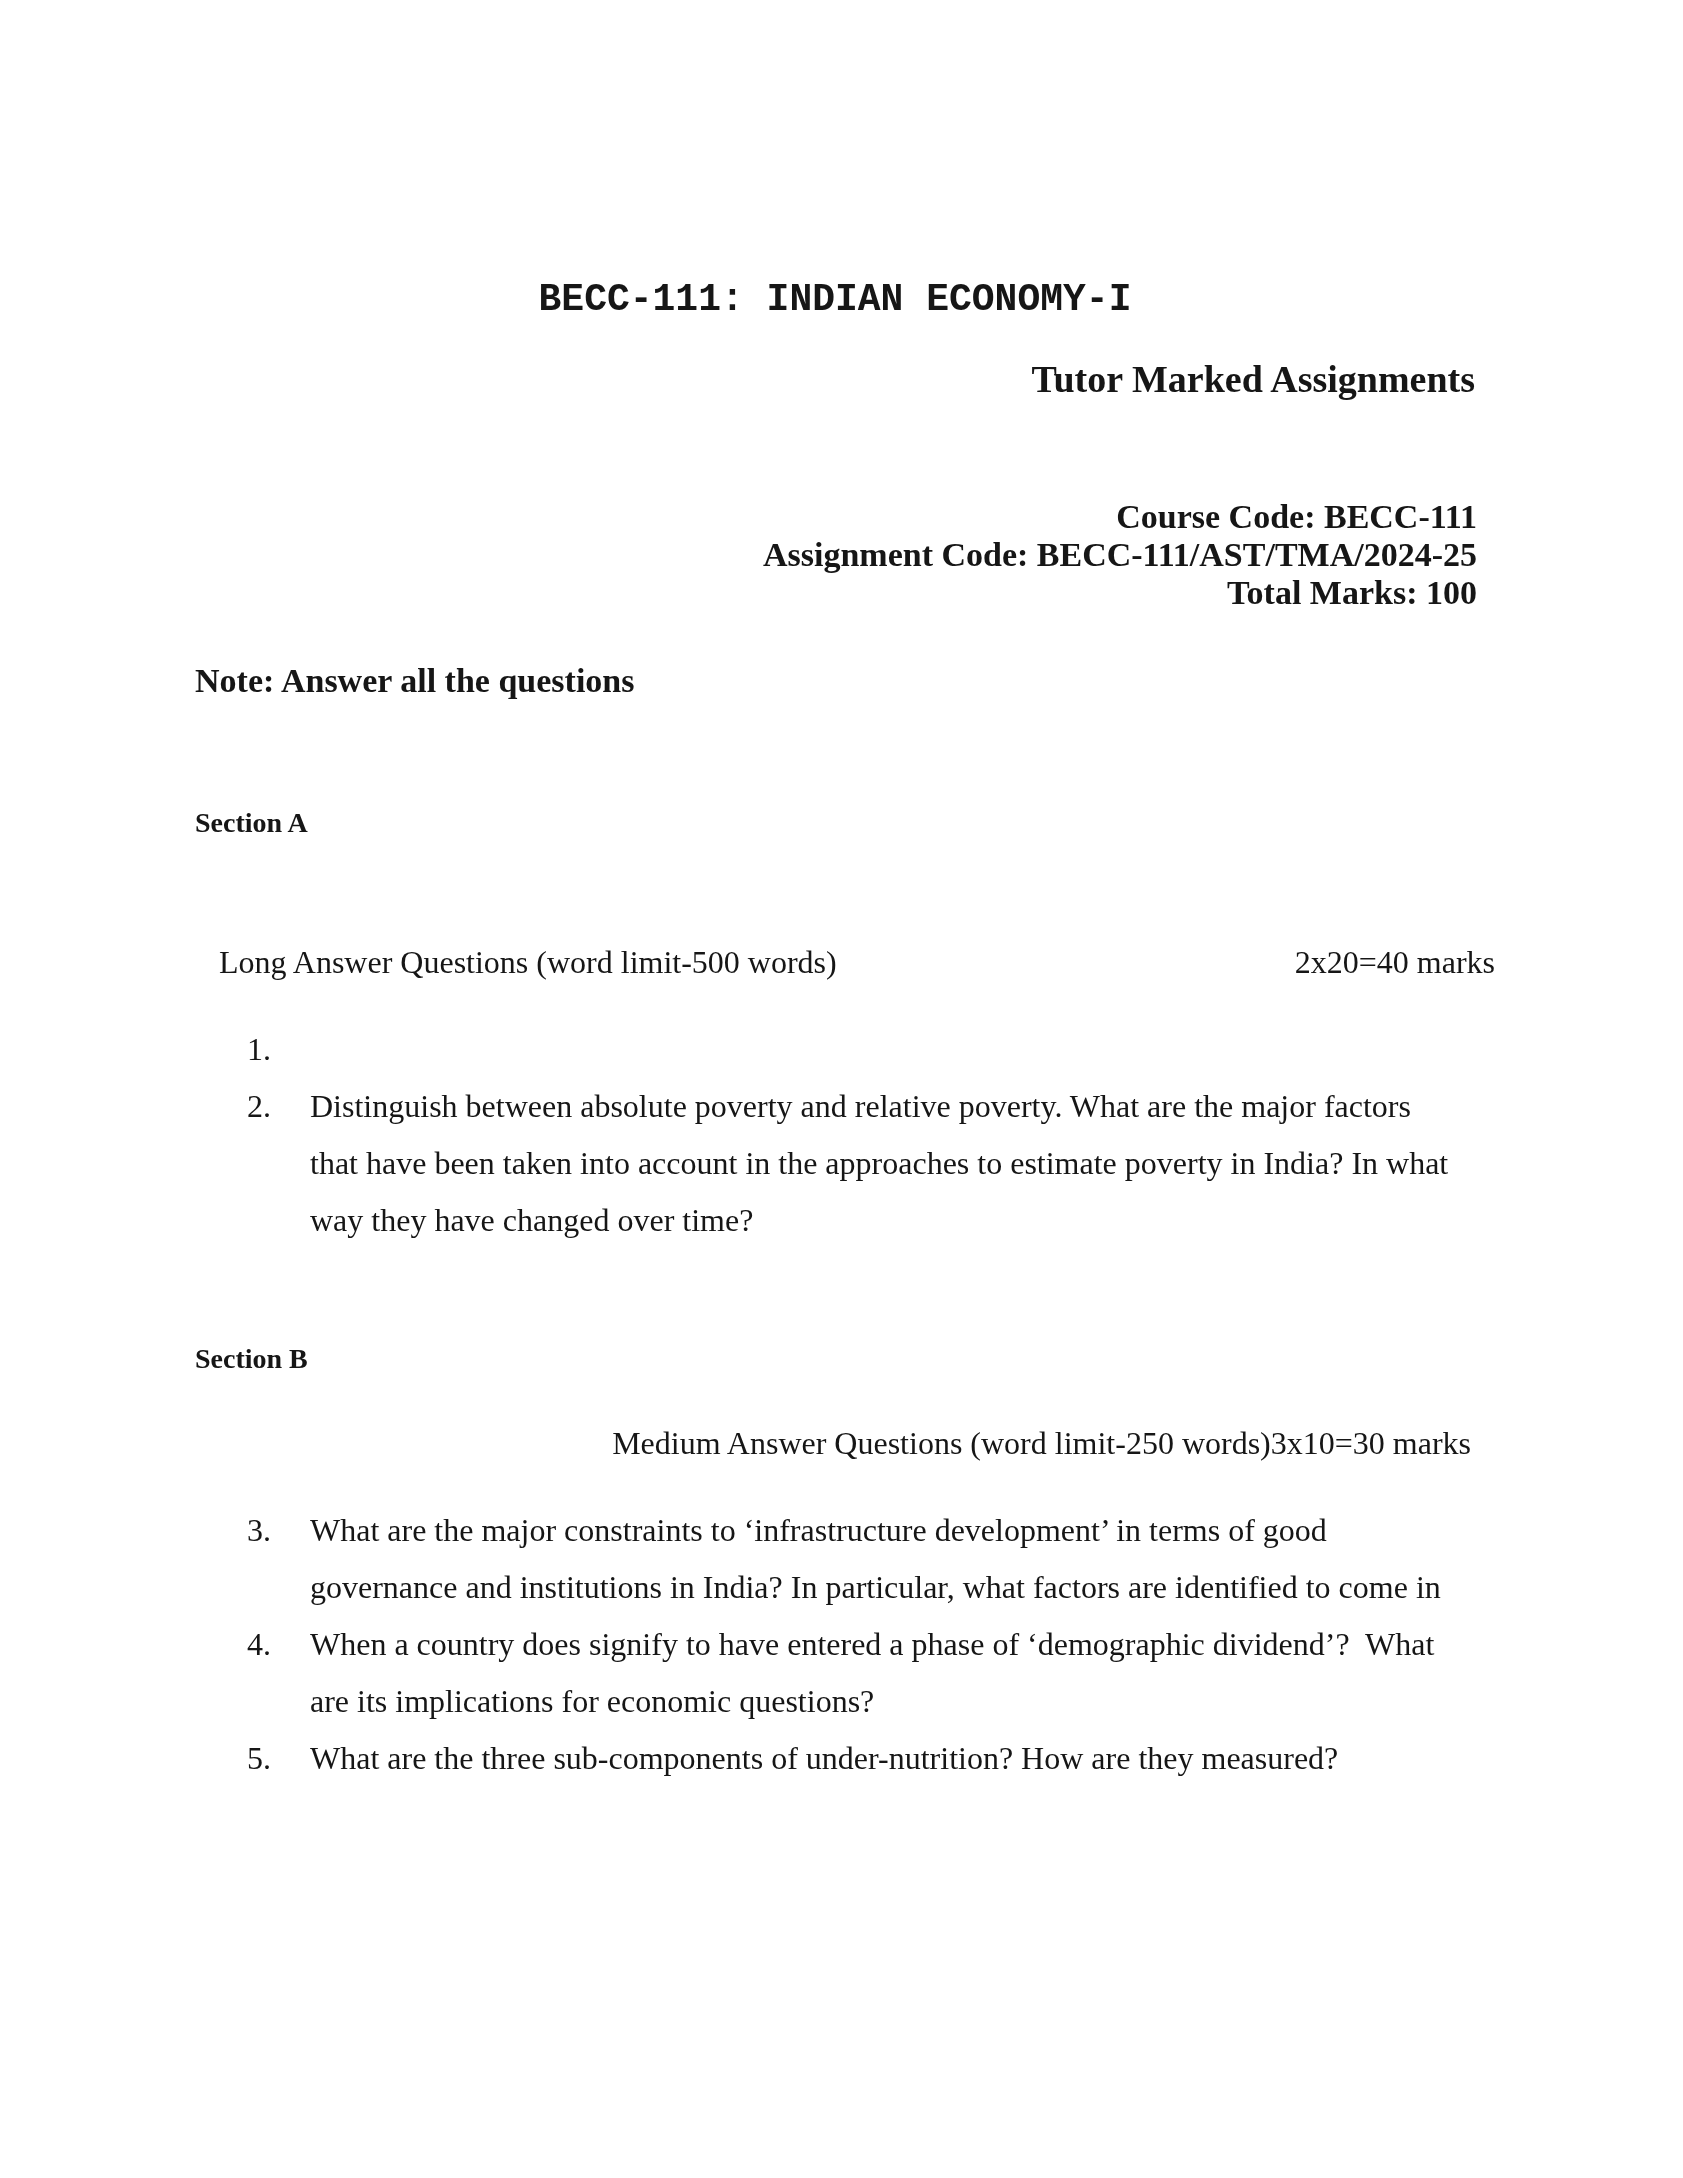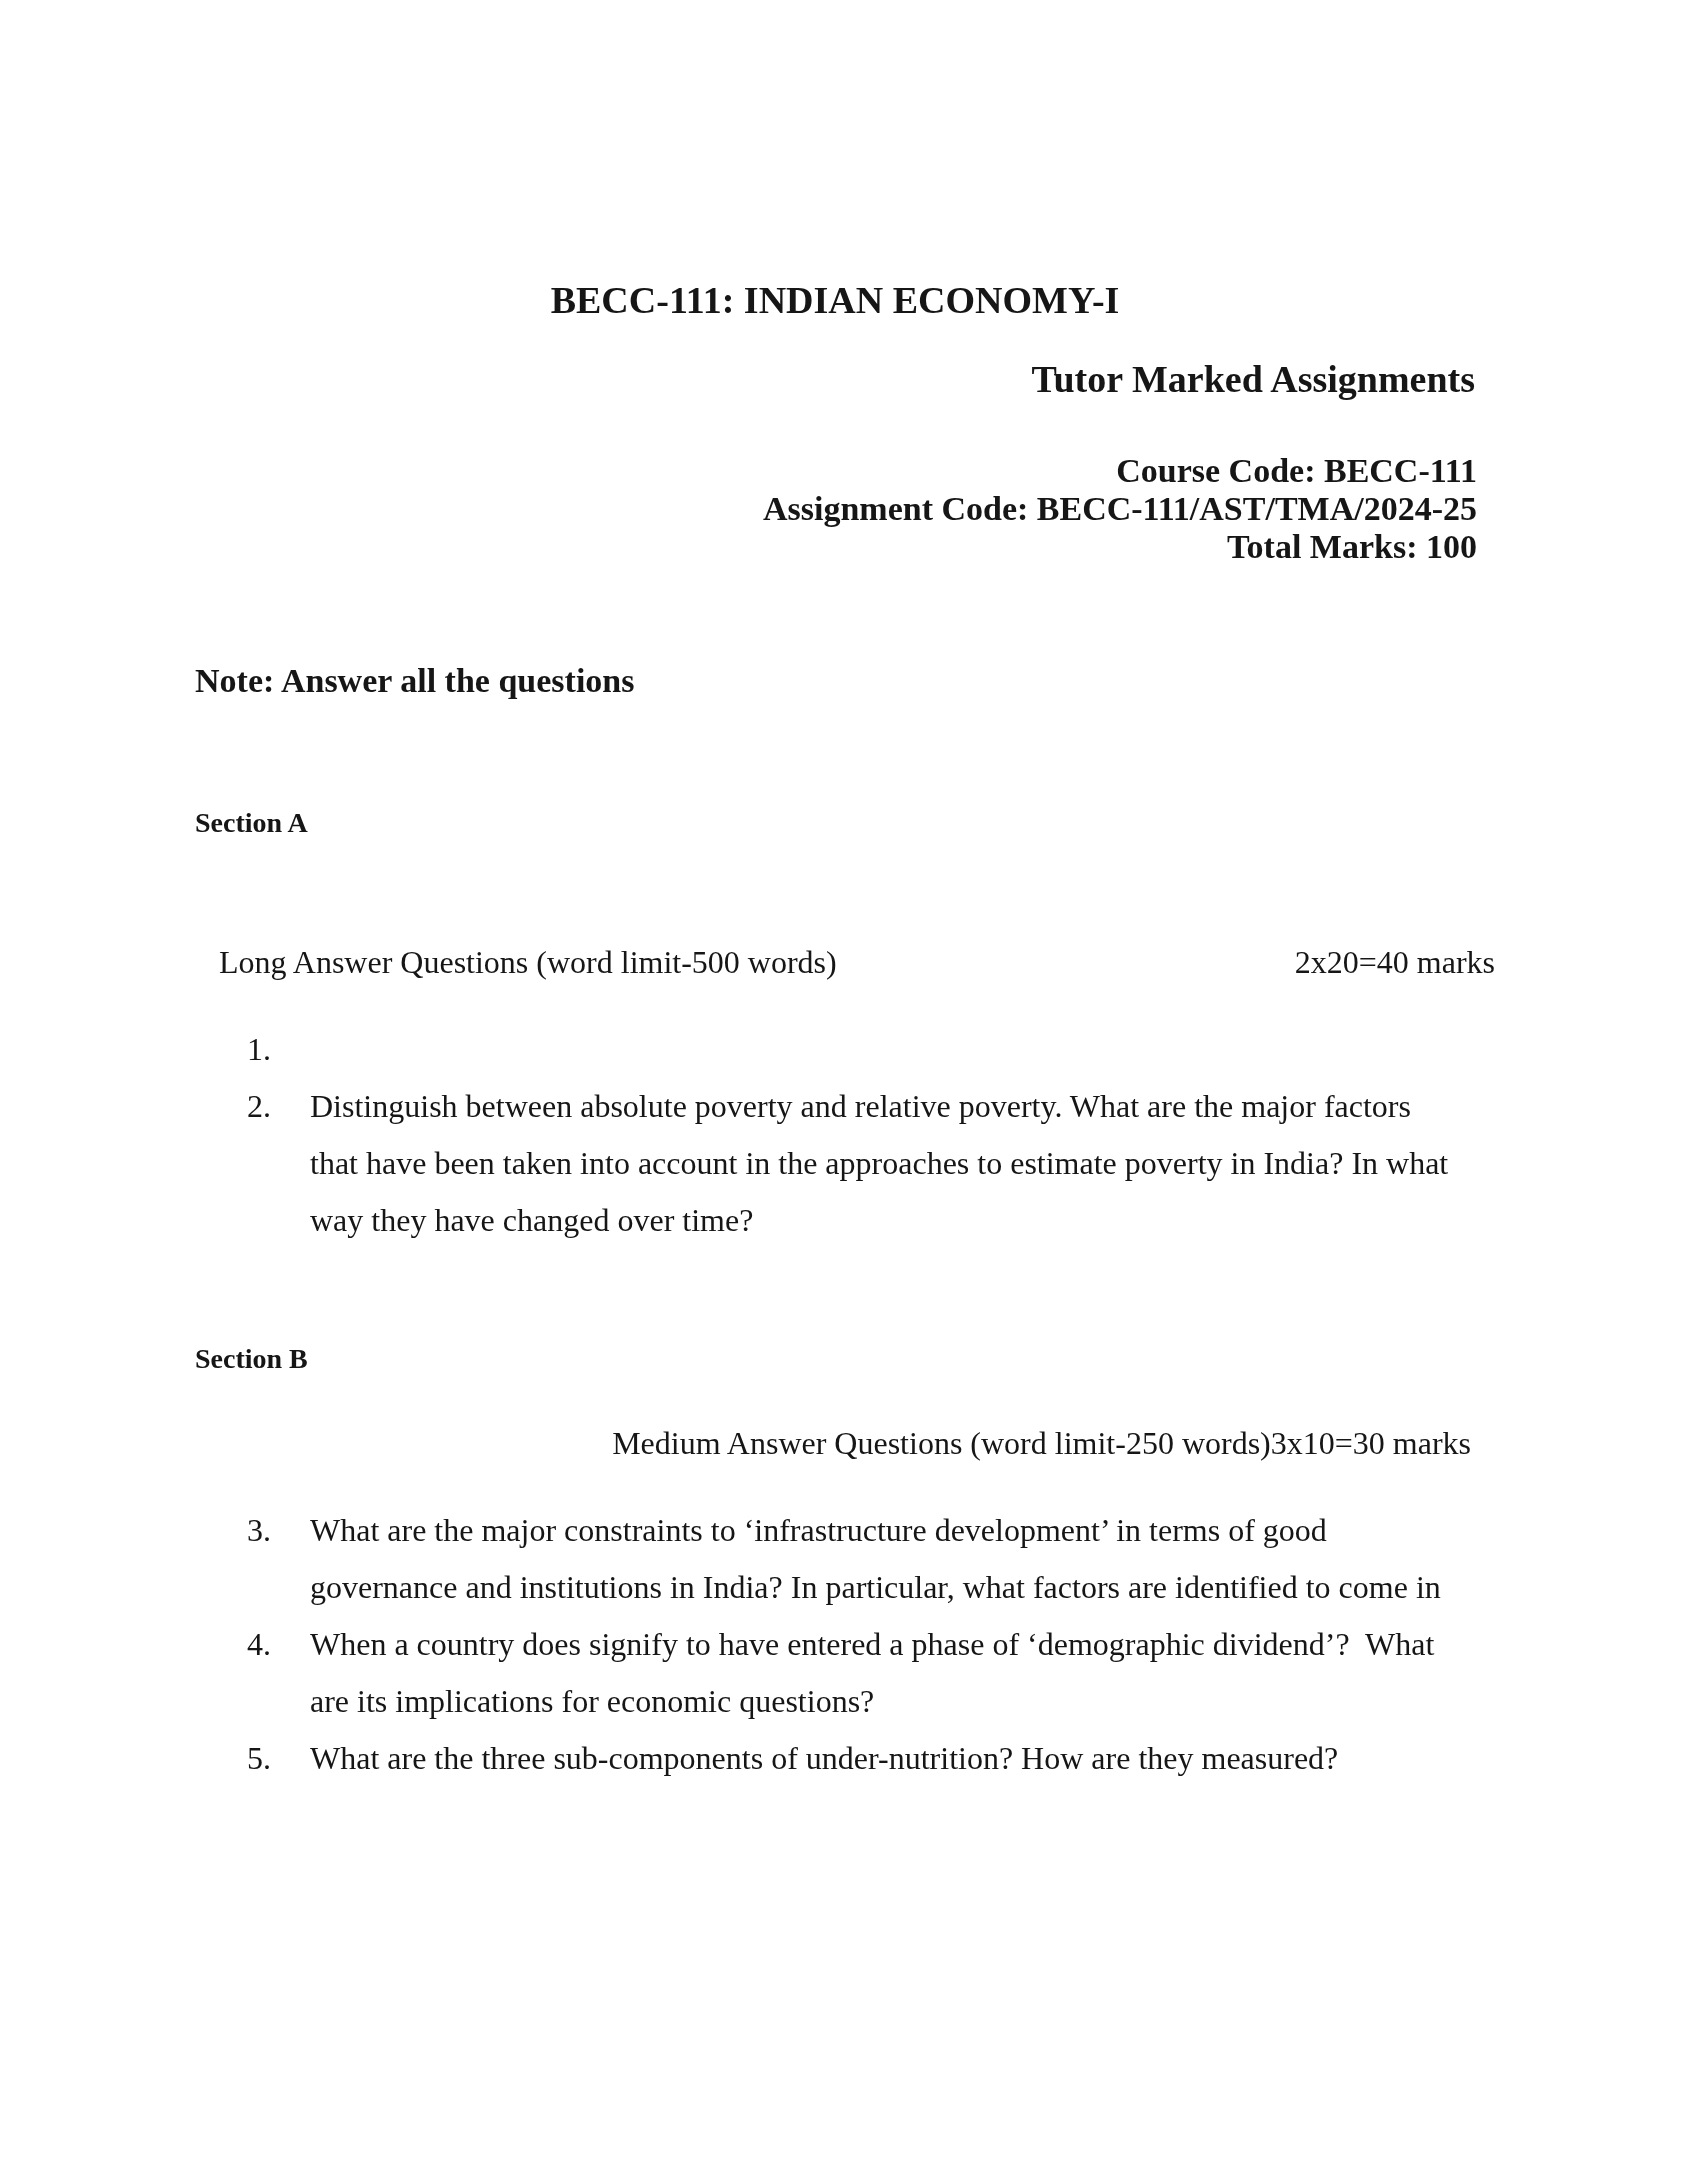--- a/index.html
+++ b/index.html
@@ -19,31 +19,32 @@
   }
   .abs { position: absolute; }
 
   .doc-title {
     top: 276px; left: 195px; width: 1280px;
     text-align: center;
     font-weight: bold;
     font-size: 38px;
     line-height: 48px;
     white-space: pre;
+    font-family: Liberation Mono, monospace;
   }
   .doc-subtitle {
     top: 355px; left: 195px; width: 1280px;
     text-align: right;
     font-weight: bold;
     font-size: 38px;
     line-height: 48px;
     white-space: pre;
   }
   .meta-block {
-    top: 452px; left: 195px; width: 1282px;
+    top: 498px; left: 195px; width: 1282px;
     text-align: right;
     font-weight: bold;
     font-size: 34px;
     line-height: 38px;
   }
   .meta-block div { white-space: pre; }
 
   .note-line {
     top: 661px; left: 195px; width: 1280px;
     font-weight: bold;

